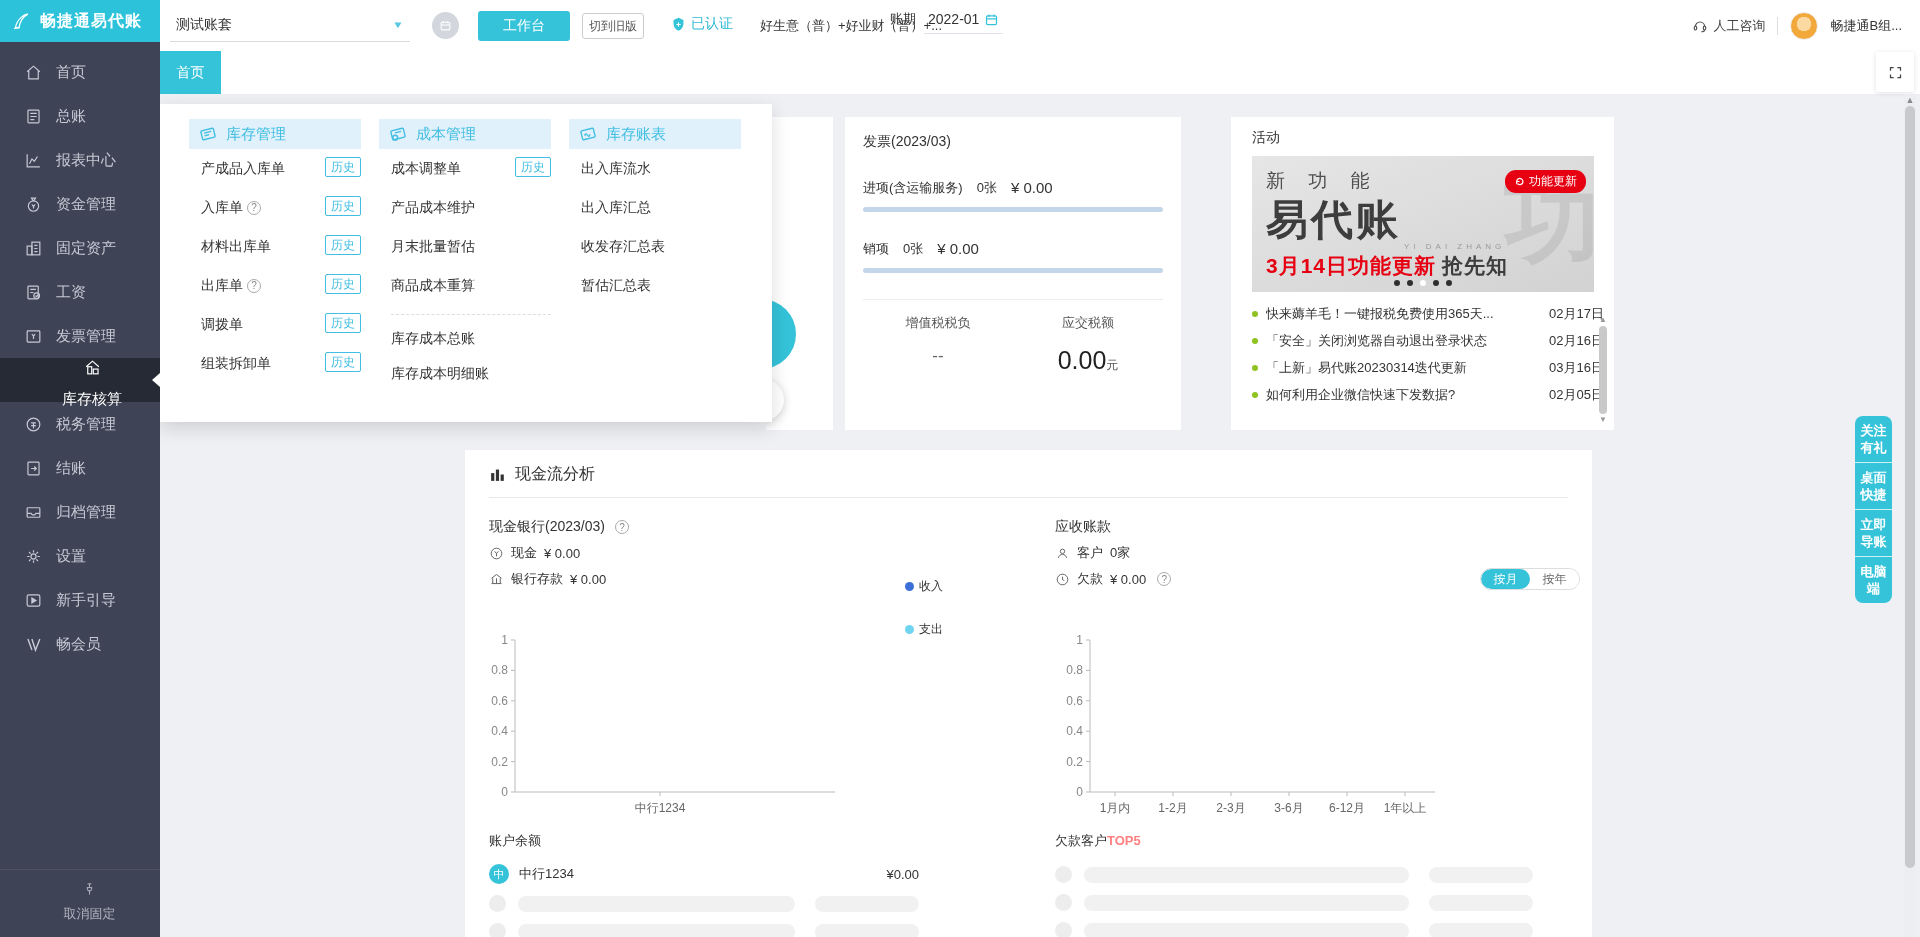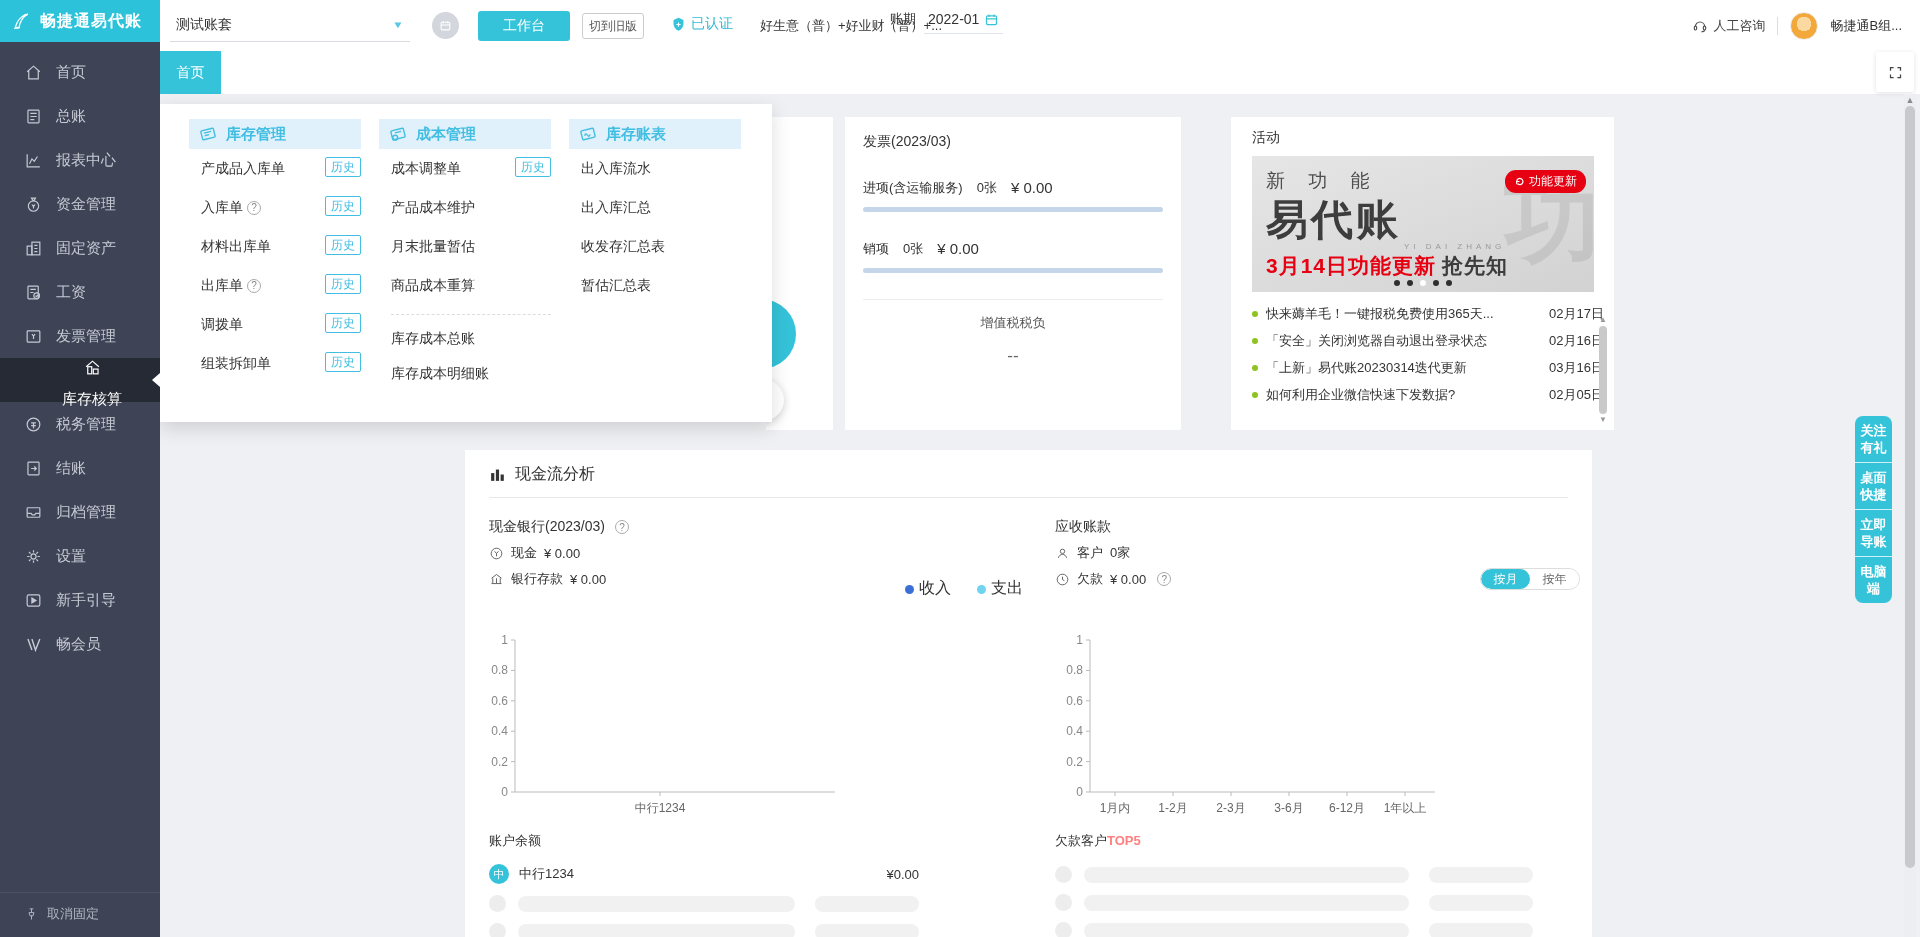--- a/index.html
+++ b/index.html
@@ -11,21 +11,21 @@
   .sidebar { position:absolute; left:0; top:0; bottom:0; width:160px; background:#3e4356; z-index:70; }
   .logo { height:42px; background:#2cc3da; display:flex; align-items:center; gap:8px; padding:0 10px; color:#fff; }
   .logo-text { font-size:16px; font-weight:bold; letter-spacing:1px; white-space:nowrap; }
   .nav { position:absolute; top:50px; left:0; right:0; }
   .nav-item { height:44px; display:flex; align-items:center; gap:13px; padding-left:24px; color:#c7cad4; font-size:15px; cursor:pointer; position:relative; }
   .nav-item svg { width:19px; height:19px; flex:0 0 auto; }
   .nav-item.active { background:#262a34; color:#fff;flex-direction:column; }
   .nav-item.active .notch { position:absolute; right:0; top:50%; margin-top:-7px; width:0; height:0;
      border-top:7px solid transparent; border-bottom:7px solid transparent; border-right:8px solid #fff; }
   .sidebar-foot { position:absolute; bottom:0; left:0; right:0; padding:12px 5px 14px 24px; display:flex; align-items:center; gap:8px;
-     color:#b0b4bf; font-size:13px; border-top:1px solid rgba(255,255,255,.08); cursor:pointer; }
+     color:#b0b4bf; font-size:13px; border-top:1px solid rgba(255,255,255,.08); cursor:pointer;flex-direction:column; }
 
   
   .header { position:absolute; left:160px; right:0; top:0; height:51px; background:#fff; display:flex; align-items:center; }
   .acct { position:absolute; left:10px; top:8px; width:240px; height:34px; border-bottom:1px solid #d8dbe0;
           display:flex; align-items:center; justify-content:space-between; padding:0 6px; cursor:pointer; }
   .acct-name { font-size:14px; color:#333; }
   .chev { color:#5bc8e3; font-size:12px; transform:scaleY(.8); }
   .gray-cal { position:absolute; left:272px; top:12px; width:27px; height:27px; border-radius:50%; background:#d3d6dc;
               display:flex; align-items:center; justify-content:center; cursor:pointer; }
   .btn-work { position:absolute; left:318px; top:11px; width:92px; height:30px; background:#35c3d9; color:#fff;
@@ -50,21 +50,21 @@
          display:flex; align-items:center; justify-content:center; font-size:14px; cursor:pointer; }
   .fsbox { position:absolute; right:6px; top:1px; width:38px; height:40px; background:#fff; border-radius:2px;
            box-shadow:0 1px 5px rgba(0,0,0,.12); display:flex; align-items:center; justify-content:center; cursor:pointer; }
 
   
   .panel { position:absolute; background:#fff; }
   
   .mega { left:160px; top:104px; width:612px; height:318px; z-index:40; box-shadow:0 6px 18px rgba(0,0,0,.14); }
   .mm-col { position:absolute; top:15px; width:172px; }
   .mm-col.c0 { left:29px; } .mm-col.c1 { left:219px; } .mm-col.c2 { left:409px; }
-  .mm-head { height:30px; background:#e0f1fb; display:flex; align-items:center; gap:7px; padding:0 8px; color:#41bee2; font-size:15px; font-weight:bold; }
+  .mm-head { height:30px; background:#e0f1fb; display:flex; align-items:center; gap:7px; padding:0 8px; color:#41bee2; font-size:15px; font-weight:normal; }
   .mm-head svg { width:22px; height:22px; }
   .mm-item { height:39px; display:flex; align-items:center; font-size:14px; color:#333; cursor:pointer; padding-left:12px; position:relative; }
   .badge-hist { position:absolute; right:0; top:8px; border:1px solid #41bee2; color:#41bee2; font-size:12px;
                 border-radius:2px; padding:1px 5px; line-height:16px; cursor:pointer; }
   .mm-div { height:1px; border-top:1px dashed #ddd; margin:9px 0 9px 12px; }
   .help-circ { display:inline-flex; width:14px; height:14px; border:1px solid #aaa; color:#888; border-radius:50%;
                font-size:10px; align-items:center; justify-content:center; margin-left:4px; }
 
   
   .voucher { left:766px; top:117px; width:67px; height:313px; z-index:1; overflow:hidden; }
@@ -110,21 +110,21 @@
   .act-scroll .thumb { margin:2px auto; width:8px; height:88px; border-radius:4px; background:#c9c9c9; cursor:pointer; }
 
   
   .cash { left:465px; top:450px; width:1127px; height:487px; padding:0; }
   .cash-head { display:flex; align-items:center; gap:9px; padding:14px 0 12px 24px; }
   .cash-title { font-size:16px; color:#333; }
   .cash-hr { border-top:1px solid #e8e8e8; margin:0 24px; }
   .cf-block { position:absolute; font-size:13px; }
   .cf-title { font-size:14px; color:#333; display:flex; align-items:center; gap:6px; }
   .cf-row { margin-top:8px; display:flex; align-items:center; gap:7px; color:#333; }
-  .legend { position:absolute; left:440px; top:128px; display:flex; gap:26px; font-size:16px; color:#333; }
+  .legend { position:absolute; left:440px; top:128px; display:flex; gap:26px; font-size:12px; color:#333;flex-direction:column; }
   .legend i { display:inline-block; width:9px; height:9px; border-radius:50%; margin-right:5px; vertical-align:-1px; }
   .toggle { position:absolute; right:12px; top:118px; display:flex; border:1px solid #ddd; border-radius:11px; overflow:hidden; height:22px; }
   .toggle span { width:49px; display:flex; align-items:center; justify-content:center; font-size:12px; color:#666; background:#fff; cursor:pointer; }
   .toggle span.on { background:#35c3d9; color:#fff; border-radius:11px; }
   .sub-title { font-size:13px; color:#333; }
   .bal-row { margin-top:14px; display:flex; align-items:center; gap:10px; }
   .bal-avatar { width:20px; height:20px; border-radius:50%; background:#35c3d9; color:#fff; font-size:11px; display:flex; align-items:center; justify-content:center; }
   .bal-label { font-size:13px; color:#333; }
   .bal-val { margin-left:auto; font-size:13px; color:#333; }
   .skel { margin-top:11px; display:flex; align-items:center; gap:12px; }
@@ -440,20 +440,24 @@
       <span>销项</span>
         <span>0张</span>
         <span class="amt">¥ 0.00</span>
     </div>
     <div class="inv-bar"></div>
     <div class="inv-divider"></div>
     <div class="inv-bottom">
       <div class="inv-cell">
         <div class="lbl">增值税税负</div>
         <div class="val">--</div>
+      </div>
+      <div class="inv-cell">
+        <div class="lbl">应交税额</div>
+        <div class="val"><span class="big">0.00</span><span class="unit">元</span></div>
       </div>
     </div>
   </div>
 
   <div class="panel activity">
     <div class="act-title">活动</div>
     <div class="banner">
       <div class="bn-ghost">功</div>
       <div class="bn-line1">新 功 能</div>
       <div class="bn-pill">

